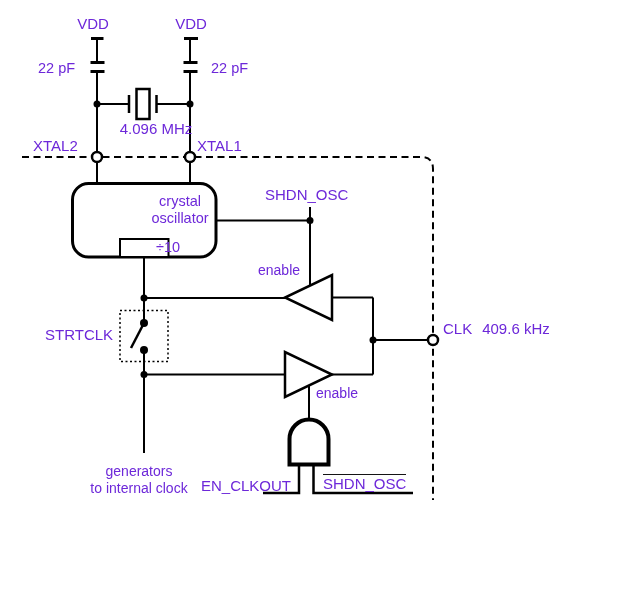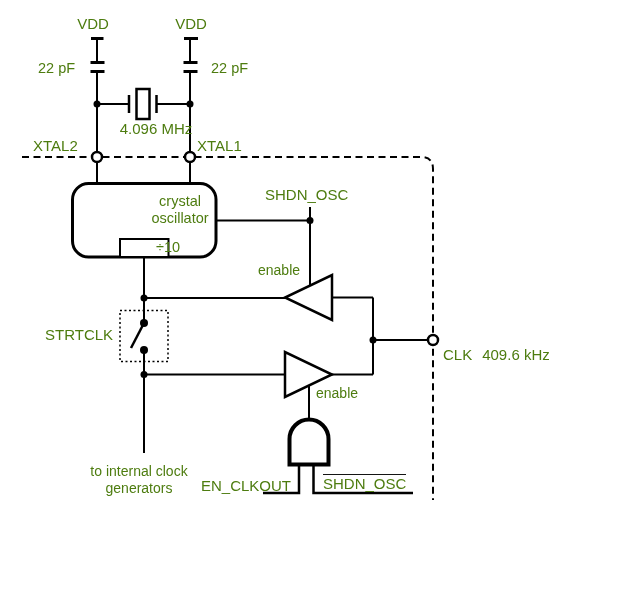--- a/index.html
+++ b/index.html
@@ -1,18 +1,18 @@
 <!DOCTYPE html>
 <html><head>
 <meta charset="utf-8">
 <style>
   html,body{margin:0;padding:0;background:#ffffff;}
   #stage{
     position:relative;width:620px;height:601px;background:#ffffff;
-    font-family:"Liberation Sans", sans-serif;color:#4d7c0f;overflow:hidden;
+    font-family:"Liberation Sans", sans-serif;color:#6d28d9;overflow:hidden;
   }
   #circuit-svg{position:absolute;left:0;top:0;}
   .lbl{position:absolute;white-space:nowrap;line-height:1.1;}
   .f15{font-size:15px;}
   .f14{font-size:14px;}
   .f145{font-size:14.5px;}
   .ctr{transform:translateX(-50%);text-align:center;}
   .osc-text{font-size:14.5px;line-height:17px;margin-left:36px;}
   .two-line{font-size:14px;line-height:16.5px;}
   .overline{border-top:1.6px solid #141414;padding-top:1px;display:inline-block;}
@@ -105,29 +105,29 @@
     <div>oscillator</div>
   </div>
   <div class="lbl f145 ctr" style="left:144px;top:240px;margin-left:24px;">÷10</div>
 
   <div class="lbl f15" style="left:265px;top:187px;">SHDN_OSC</div>
 
   <div class="lbl f14" style="left:258px;top:263px;">enable</div>
 
   <div class="lbl f15" style="left:45px;top:327px;">STRTCLK</div>
 
-  <div class="lbl f15" style="left:443px;top:347px;">
+  <div class="lbl f15" style="left:443px;top:321px;">
     <span>CLK</span><span class="clk-freq">409.6 kHz</span>
   </div>
 
   <div class="lbl f14" style="left:316px;top:386px;">enable</div>
 
   <div class="lbl ctr two-line" style="left:139px;top:463px;">
+    <div>generators</div>
     <div>to internal clock</div>
-    <div>generators</div>
   </div>
 
   <div class="lbl f15" style="left:201px;top:478px;">EN_CLKOUT</div>
   <div class="lbl f15" style="left:323px;top:474px;">
     <span class="overline">SHDN_OSC</span>
   </div>
 
 
 </div>
 

